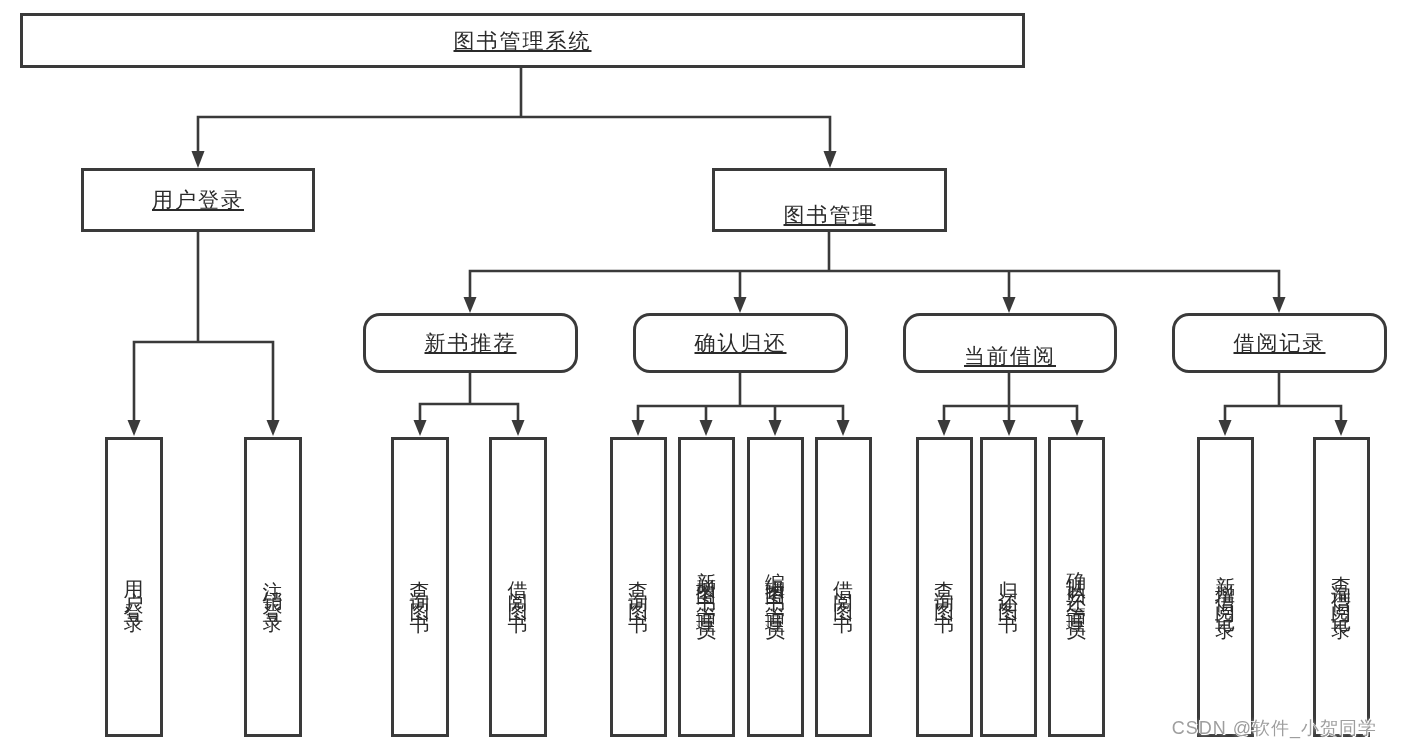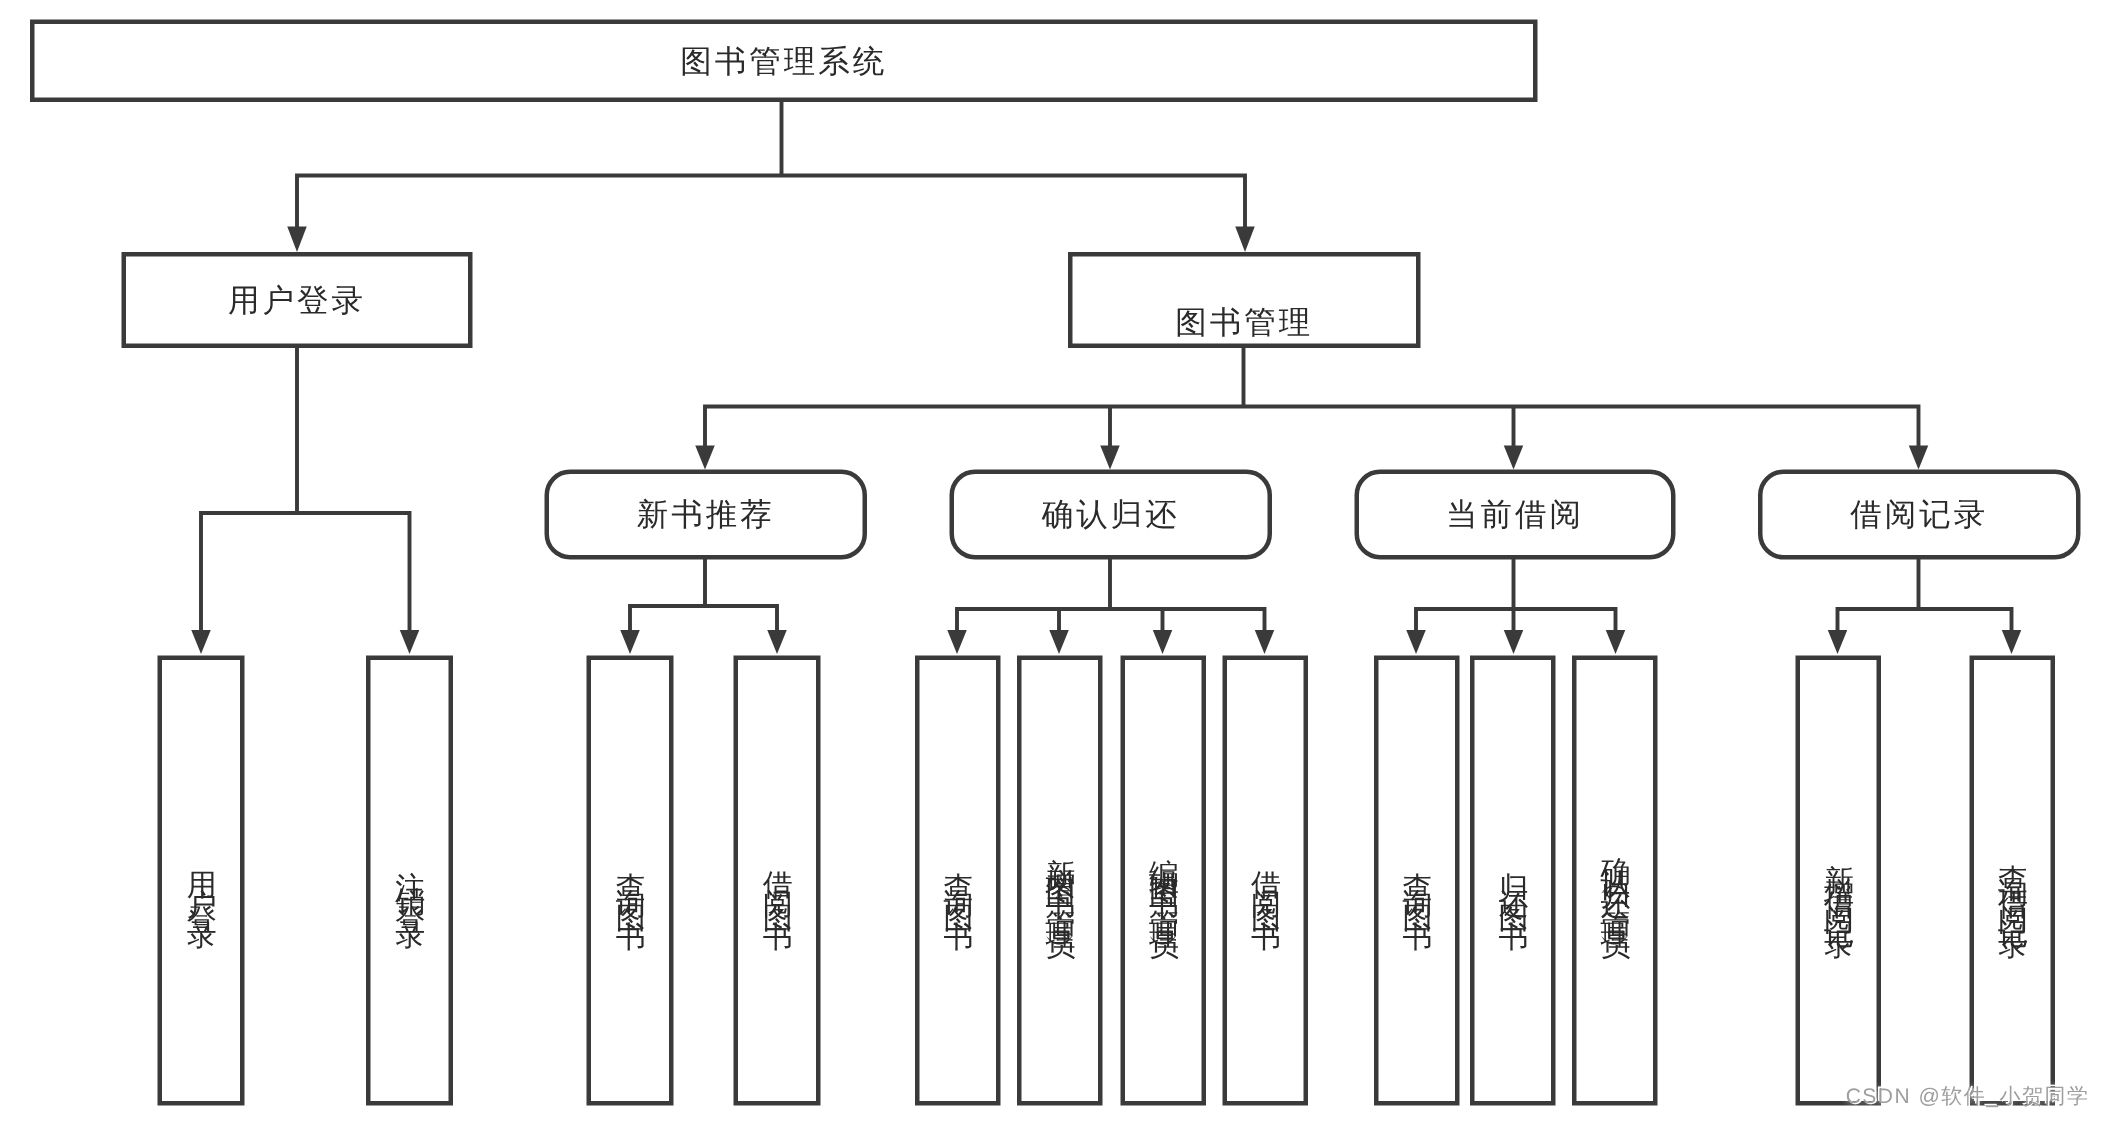--- a/index.html
+++ b/index.html
@@ -29,42 +29,43 @@
     box-sizing:border-box;
     border:3px solid var(--line);
     background:#fff;
     display:flex;align-items:center;justify-content:center;
     color:var(--text);
   }
   .hbox .node-label{
     font-size:21px;
     letter-spacing:2px;
     white-space:nowrap;
+    text-decoration:underline;
   }
   .root-box{left:20px;top:13px;width:1005px;height:55px;}
   .lvl2{height:64px;top:168px;}
   .lvl3{height:60px;top:313px;border-radius:17px;}
   .leaf{
     top:437px;width:58px;height:300px;
   }
   .leaf .leaf-label{
     writing-mode:vertical-rl;
     text-orientation:mixed;
     font-size:20px;
     letter-spacing:11px;
     line-height:1;
     color:var(--text);
     white-space:nowrap;
   }
   .leaf.med .leaf-label{letter-spacing:9px;}
   .leaf.long .leaf-label{letter-spacing:7px;}
   .watermark{
     position:absolute;
-    right:12px;bottom:7px;
-    font-size:14px;
+    right:28px;bottom:7px;
+    font-size:18px;
     color:var(--watermark);
     letter-spacing:1px;
     text-shadow:1px 1px 0 #ffffff,-1px -1px 0 #ffffff,0 0 4px #ffffff;
     white-space:nowrap;
   }
 </style>
 </head>
 <body>
 
 <div class="canvas">
@@ -129,21 +130,21 @@
   <div class="node hbox lvl2" style="left:712px;width:235px;align-items:flex-end;">
     <span class="node-label">图书管理</span>
   </div>
 
   <div class="node hbox lvl3" style="left:363px;width:215px;">
     <span class="node-label">新书推荐</span>
   </div>
   <div class="node hbox lvl3" style="left:633px;width:215px;">
     <span class="node-label">确认归还</span>
   </div>
-  <div class="node hbox lvl3" style="left:903px;width:214px;">
+  <div class="node hbox lvl3" style="left:903px;width:214px;align-items:flex-end;">
     <span class="node-label">当前借阅</span>
   </div>
   <div class="node hbox lvl3" style="left:1172px;width:215px;">
     <span class="node-label">借阅记录</span>
   </div>
 
   <div class="node leaf" style="left:105px;">
     <span class="leaf-label">用户登录</span>
   </div>
   <div class="node leaf" style="left:244px;">

